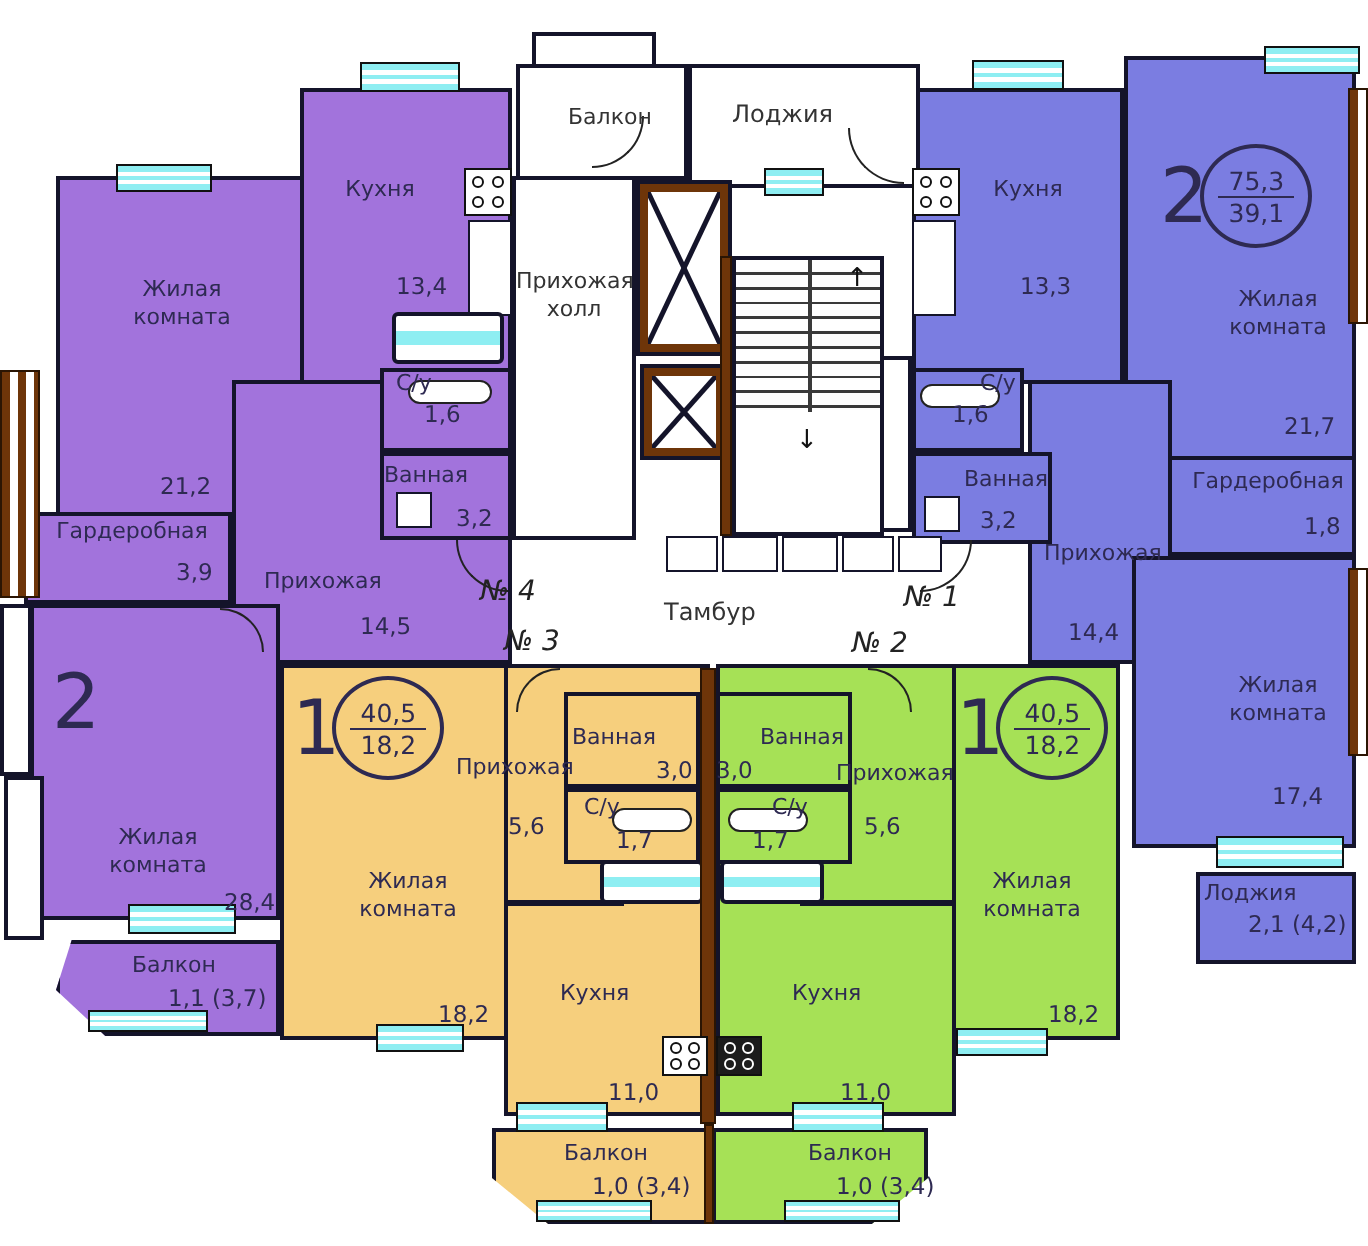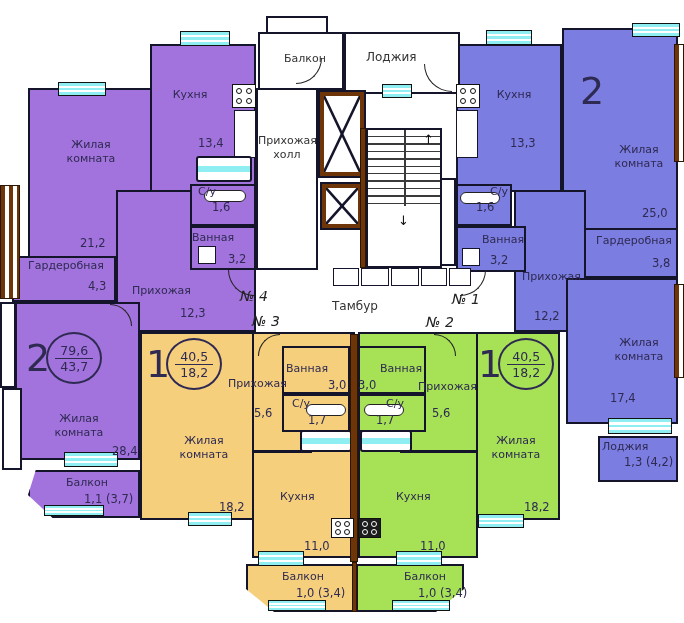--- a/index.html
+++ b/index.html
@@ -178,57 +178,57 @@
   <div class="arc" style="left:434px;top:334px;width:22px;height:22px;border-right:1.6px solid #222;border-top:1.6px solid #222;border-radius:0 100% 0 0"></div>
   <div class="arc" style="left:296px;top:58px;width:26px;height:26px;border-right:1.6px solid #222;border-bottom:1.6px solid #222;border-radius:0 0 100% 0"></div>
   <div class="arc" style="left:424px;top:64px;width:28px;height:28px;border-left:1.6px solid #222;border-bottom:1.6px solid #222;border-radius:0 0 0 100%"></div>
   <div class="arc" style="left:110px;top:304px;width:22px;height:22px;border-right:1.6px solid #222;border-top:1.6px solid #222;border-radius:0 100% 0 0"></div>
 
   <div class="lbl" style="left:46px;top:138px;width:90px">Жилая комната</div>
   <div class="num" style="left:80px;top:236px">21,2</div>
   <div class="lbl" style="left:158px;top:88px;width:64px">Кухня</div>
   <div class="num" style="left:198px;top:136px">13,4</div>
   <div class="lbl" style="left:24px;top:259px;width:84px">Гардеробная</div>
-  <div class="num" style="left:88px;top:279px">4,3</div>
+  <div class="num" style="left:88px;top:279px">3,9</div>
   <div class="lbl" style="left:132px;top:284px">Прихожая</div>
-  <div class="num" style="left:180px;top:306px">12,3</div>
+  <div class="num" style="left:180px;top:306px">14,5</div>
   <div class="lbl" style="left:198px;top:185px">С/у</div>
   <div class="num" style="left:212px;top:200px">1,6</div>
   <div class="lbl" style="left:192px;top:231px">Ванная</div>
   <div class="num" style="left:228px;top:252px">3,2</div>
   <div class="lbl" style="left:40px;top:412px;width:78px">Жилая комната</div>
   <div class="num" style="left:112px;top:444px">28,4</div>
   <div class="lbl" style="left:66px;top:476px">Балкон</div>
   <div class="num" style="left:84px;top:492px">1,1 (3,7)</div>
   <div class="badge" style="left:26px;top:332px">
     <span class="d">2</span>
-    <span class="c">
-      <span class="t">79,6</span>
-      <span class="bm">43,7</span>
-    </span>
   </div>
 
   <div class="lbl" style="left:482px;top:88px;width:64px">Кухня</div>
   <div class="num" style="left:510px;top:136px">13,3</div>
   <div class="lbl" style="left:596px;top:143px;width:86px">Жилая комната</div>
-  <div class="num" style="left:642px;top:206px">25,0</div>
+  <div class="num" style="left:642px;top:206px">21,7</div>
   <div class="lbl" style="left:594px;top:234px;width:80px">Гардеробная</div>
-  <div class="num" style="left:652px;top:256px">3,8</div>
+  <div class="num" style="left:652px;top:256px">1,8</div>
   <div class="lbl" style="left:490px;top:185px">С/у</div>
   <div class="num" style="left:476px;top:200px">1,6</div>
   <div class="lbl" style="left:482px;top:233px">Ванная</div>
   <div class="num" style="left:490px;top:253px">3,2</div>
   <div class="lbl" style="left:522px;top:270px">Прихожая</div>
-  <div class="num" style="left:534px;top:309px">12,2</div>
+  <div class="num" style="left:534px;top:309px">14,4</div>
   <div class="lbl" style="left:596px;top:336px;width:86px">Жилая комната</div>
-  <div class="num" style="left:610px;top:391px">17,4</div>
+  <div class="num" style="left:636px;top:391px">17,4</div>
   <div class="lbl" style="left:602px;top:440px">Лоджия</div>
-  <div class="num" style="left:624px;top:455px">1,3 (4,2)</div>
+  <div class="num" style="left:624px;top:455px">2,1 (4,2)</div>
   <div class="badge" style="left:580px;top:72px">
     <span class="d">2</span>
+    <span class="c">
+      <span class="t">75,3</span>
+      <span class="bm">39,1</span>
+    </span>
   </div>
 
   <div class="lbl" style="left:228px;top:377px">Прихожая</div>
   <div class="num" style="left:254px;top:406px">5,6</div>
   <div class="lbl" style="left:286px;top:362px">Ванная</div>
   <div class="num" style="left:328px;top:378px">3,0</div>
   <div class="lbl" style="left:292px;top:397px">С/у</div>
   <div class="num" style="left:308px;top:413px">1,7</div>
   <div class="lbl" style="left:166px;top:434px;width:76px">Жилая комната</div>
   <div class="num" style="left:219px;top:500px">18,2</div>

